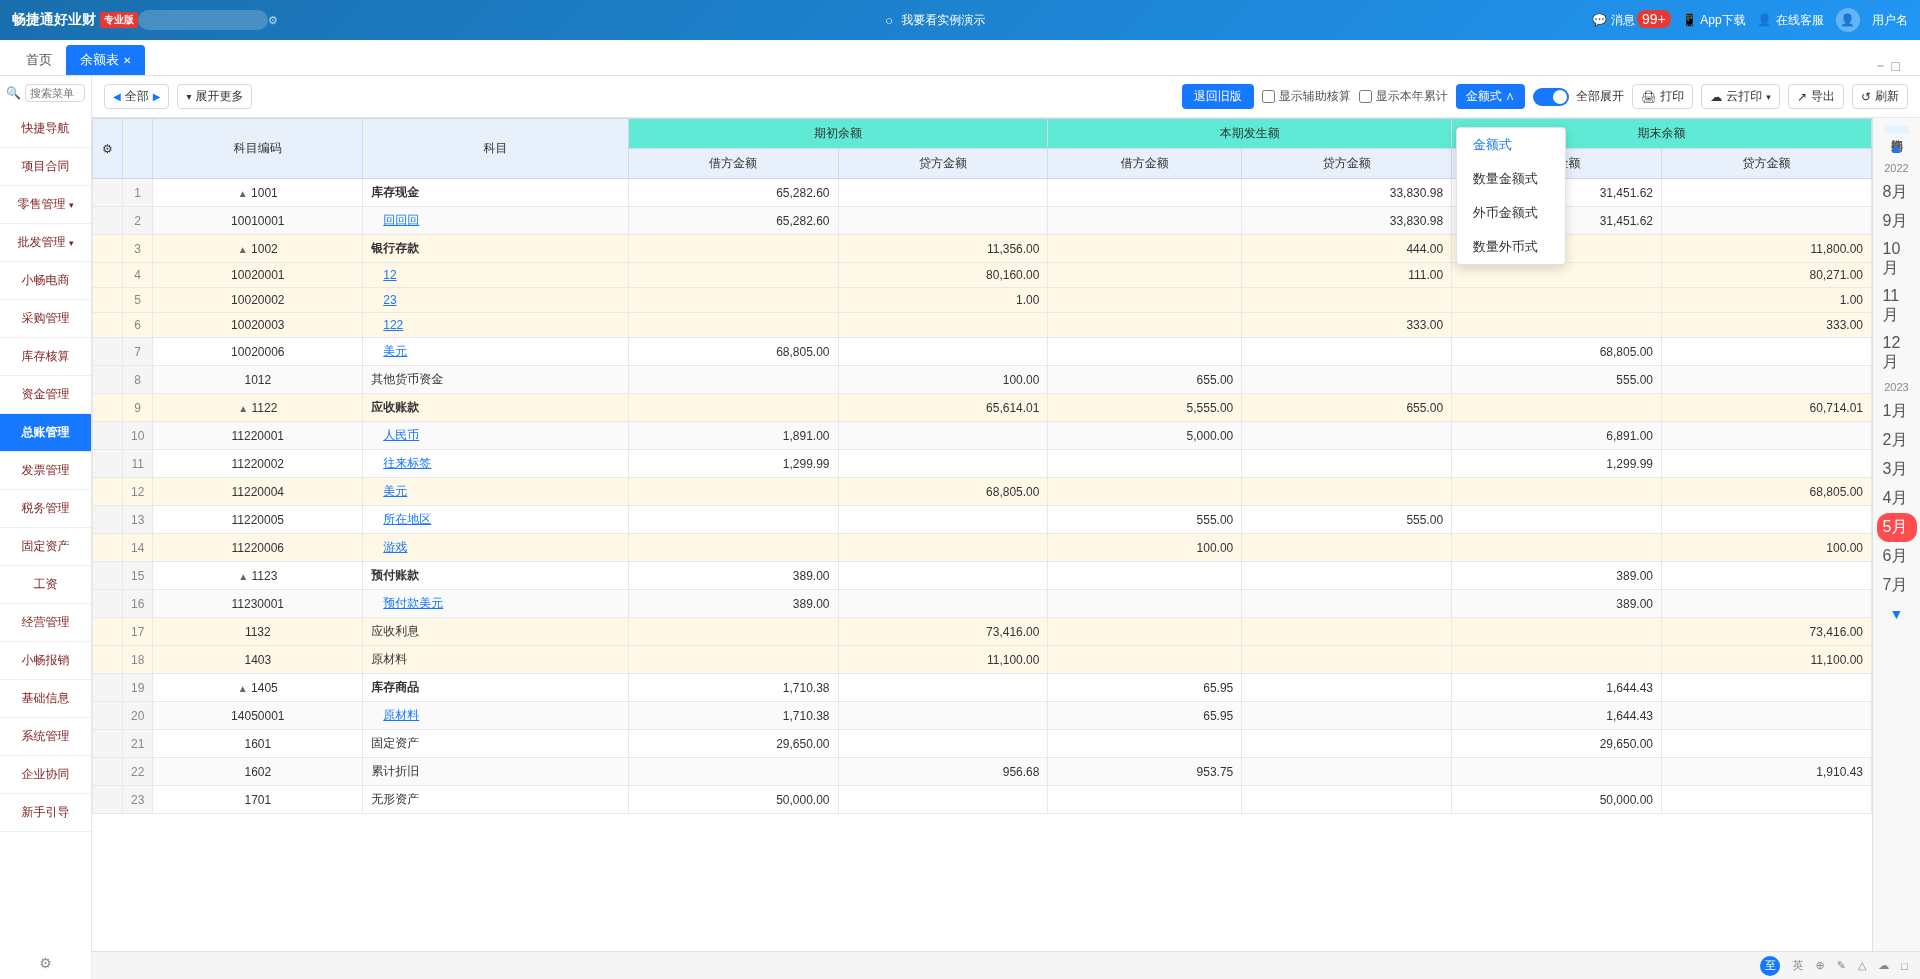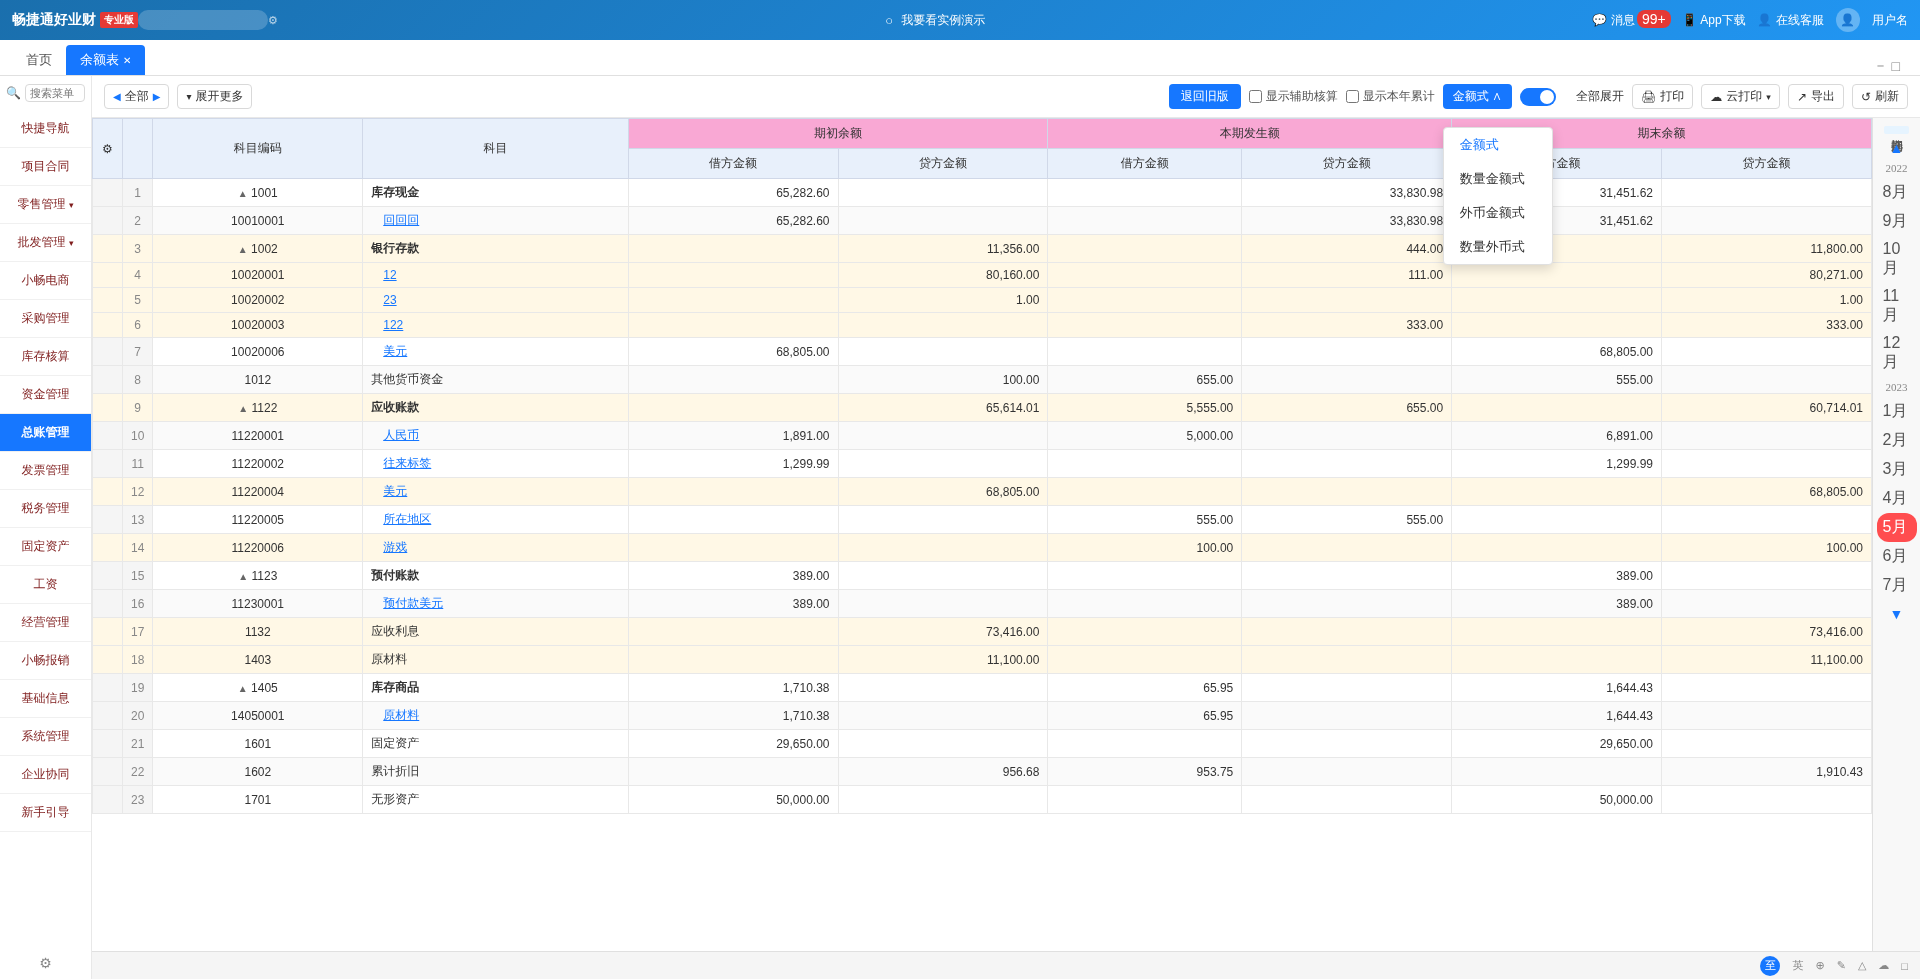--- a/index.html
+++ b/index.html
@@ -86,40 +86,40 @@
     .all-filter { display: flex; align-items: center; gap: 4px; border: 1px solid #d9d9d9; border-radius: 4px; padding: 3px 8px; cursor: pointer; }
     .btn-expand { display: flex; align-items: center; gap: 4px; border: 1px solid #d9d9d9; border-radius: 4px; padding: 3px 8px; cursor: pointer; }
     .btn-return { background: #1677ff; color: white; border: none; border-radius: 4px; padding: 4px 12px; cursor: pointer; font-size: 12px; }
     .checkbox-group { display: flex; align-items: center; gap: 4px; font-size: 12px; color: #555; }
     .checkbox-group input { cursor: pointer; }
     .btn-mode {
       background: #1677ff; color: white; border: none; border-radius: 4px;
       padding: 4px 10px; cursor: pointer; font-size: 12px; display: flex; align-items: center; gap: 4px;
       position: relative;
     }
-    .toggle-switch { display: flex; align-items: center; gap: 20px; }
+    .toggle-switch { display: flex; align-items: center; gap: 7px; }
     .toggle-bg { width: 36px; height: 18px; background: #1677ff; border-radius: 9px; position: relative; cursor: pointer; }
     .toggle-circle { width: 14px; height: 14px; background: white; border-radius: 50%; position: absolute; right: 2px; top: 2px; }
     .btn-icon { border: 1px solid #d9d9d9; border-radius: 4px; padding: 3px 8px; cursor: pointer; background: white; font-size: 12px; display: flex; align-items: center; gap: 4px; }
 
     
     .table-wrapper { flex: 1; overflow-y: auto; overflow-x: auto; background: #fff; position: relative; }
     table { width: 100%; border-collapse: collapse; font-size: 12px; }
     thead th {
       background: #e8f0fb;
       border: 1px solid #d0d8e8;
       padding: 6px 8px;
       text-align: center;
       font-weight: normal;
       position: sticky;
       top: 0;
       z-index: 2;
       white-space: nowrap;
     }
-    thead th.group-header { background: #f9a8d4; font-weight: 500; }
+    thead th.group-header { background: #5eead4; font-weight: 500; }
     tbody td {
       border: 1px solid #e8e8e8;
       padding: 5px 8px;
       white-space: nowrap;
     }
     .num-col { text-align: right; }
     .code-col { text-align: center; }
     .row-odd { background: #fafafa; }
     .row-highlighted td { background: #fff8e6 !important; }
     .link-text { color: #1677ff; text-decoration: underline; cursor: pointer; }
@@ -157,21 +157,21 @@
       border-left: 1px solid #e0e0e0;
       display: flex;
       flex-direction: column;
       align-items: center;
       padding: 8px 0;
       font-size: 11px;
     }
     .right-panel-title { writing-mode: vertical-rl; font-size: 12px; color: #555; padding: 4px; background: #e6f4ff; cursor: pointer; border-radius: 2px; margin-bottom: 4px; }
     .period-item { padding: 4px 6px; cursor: pointer; text-align: left; color: #555; font-size: 16px; border-radius: 2px; width: 40px; }
     .period-item.current { background: #ff4d4f; color: white; border-radius: 12px; }
-    .period-year { font-size: 11px; color: #888; text-align: center; padding: 4px 0; font-family: Liberation Serif, serif; }
+    .period-year { font-size: 11px; color: #888; text-align: center; padding: 4px 0; }
     .chevron-btn { cursor: pointer; color: #1677ff; font-size: 14px; padding: 2px; }
 
     
     .status-bar {
       height: 28px;
       background: #f5f5f5;
       border-top: 1px solid #e0e0e0;
       display: flex;
       align-items: center;
       padding: 0 12px;

